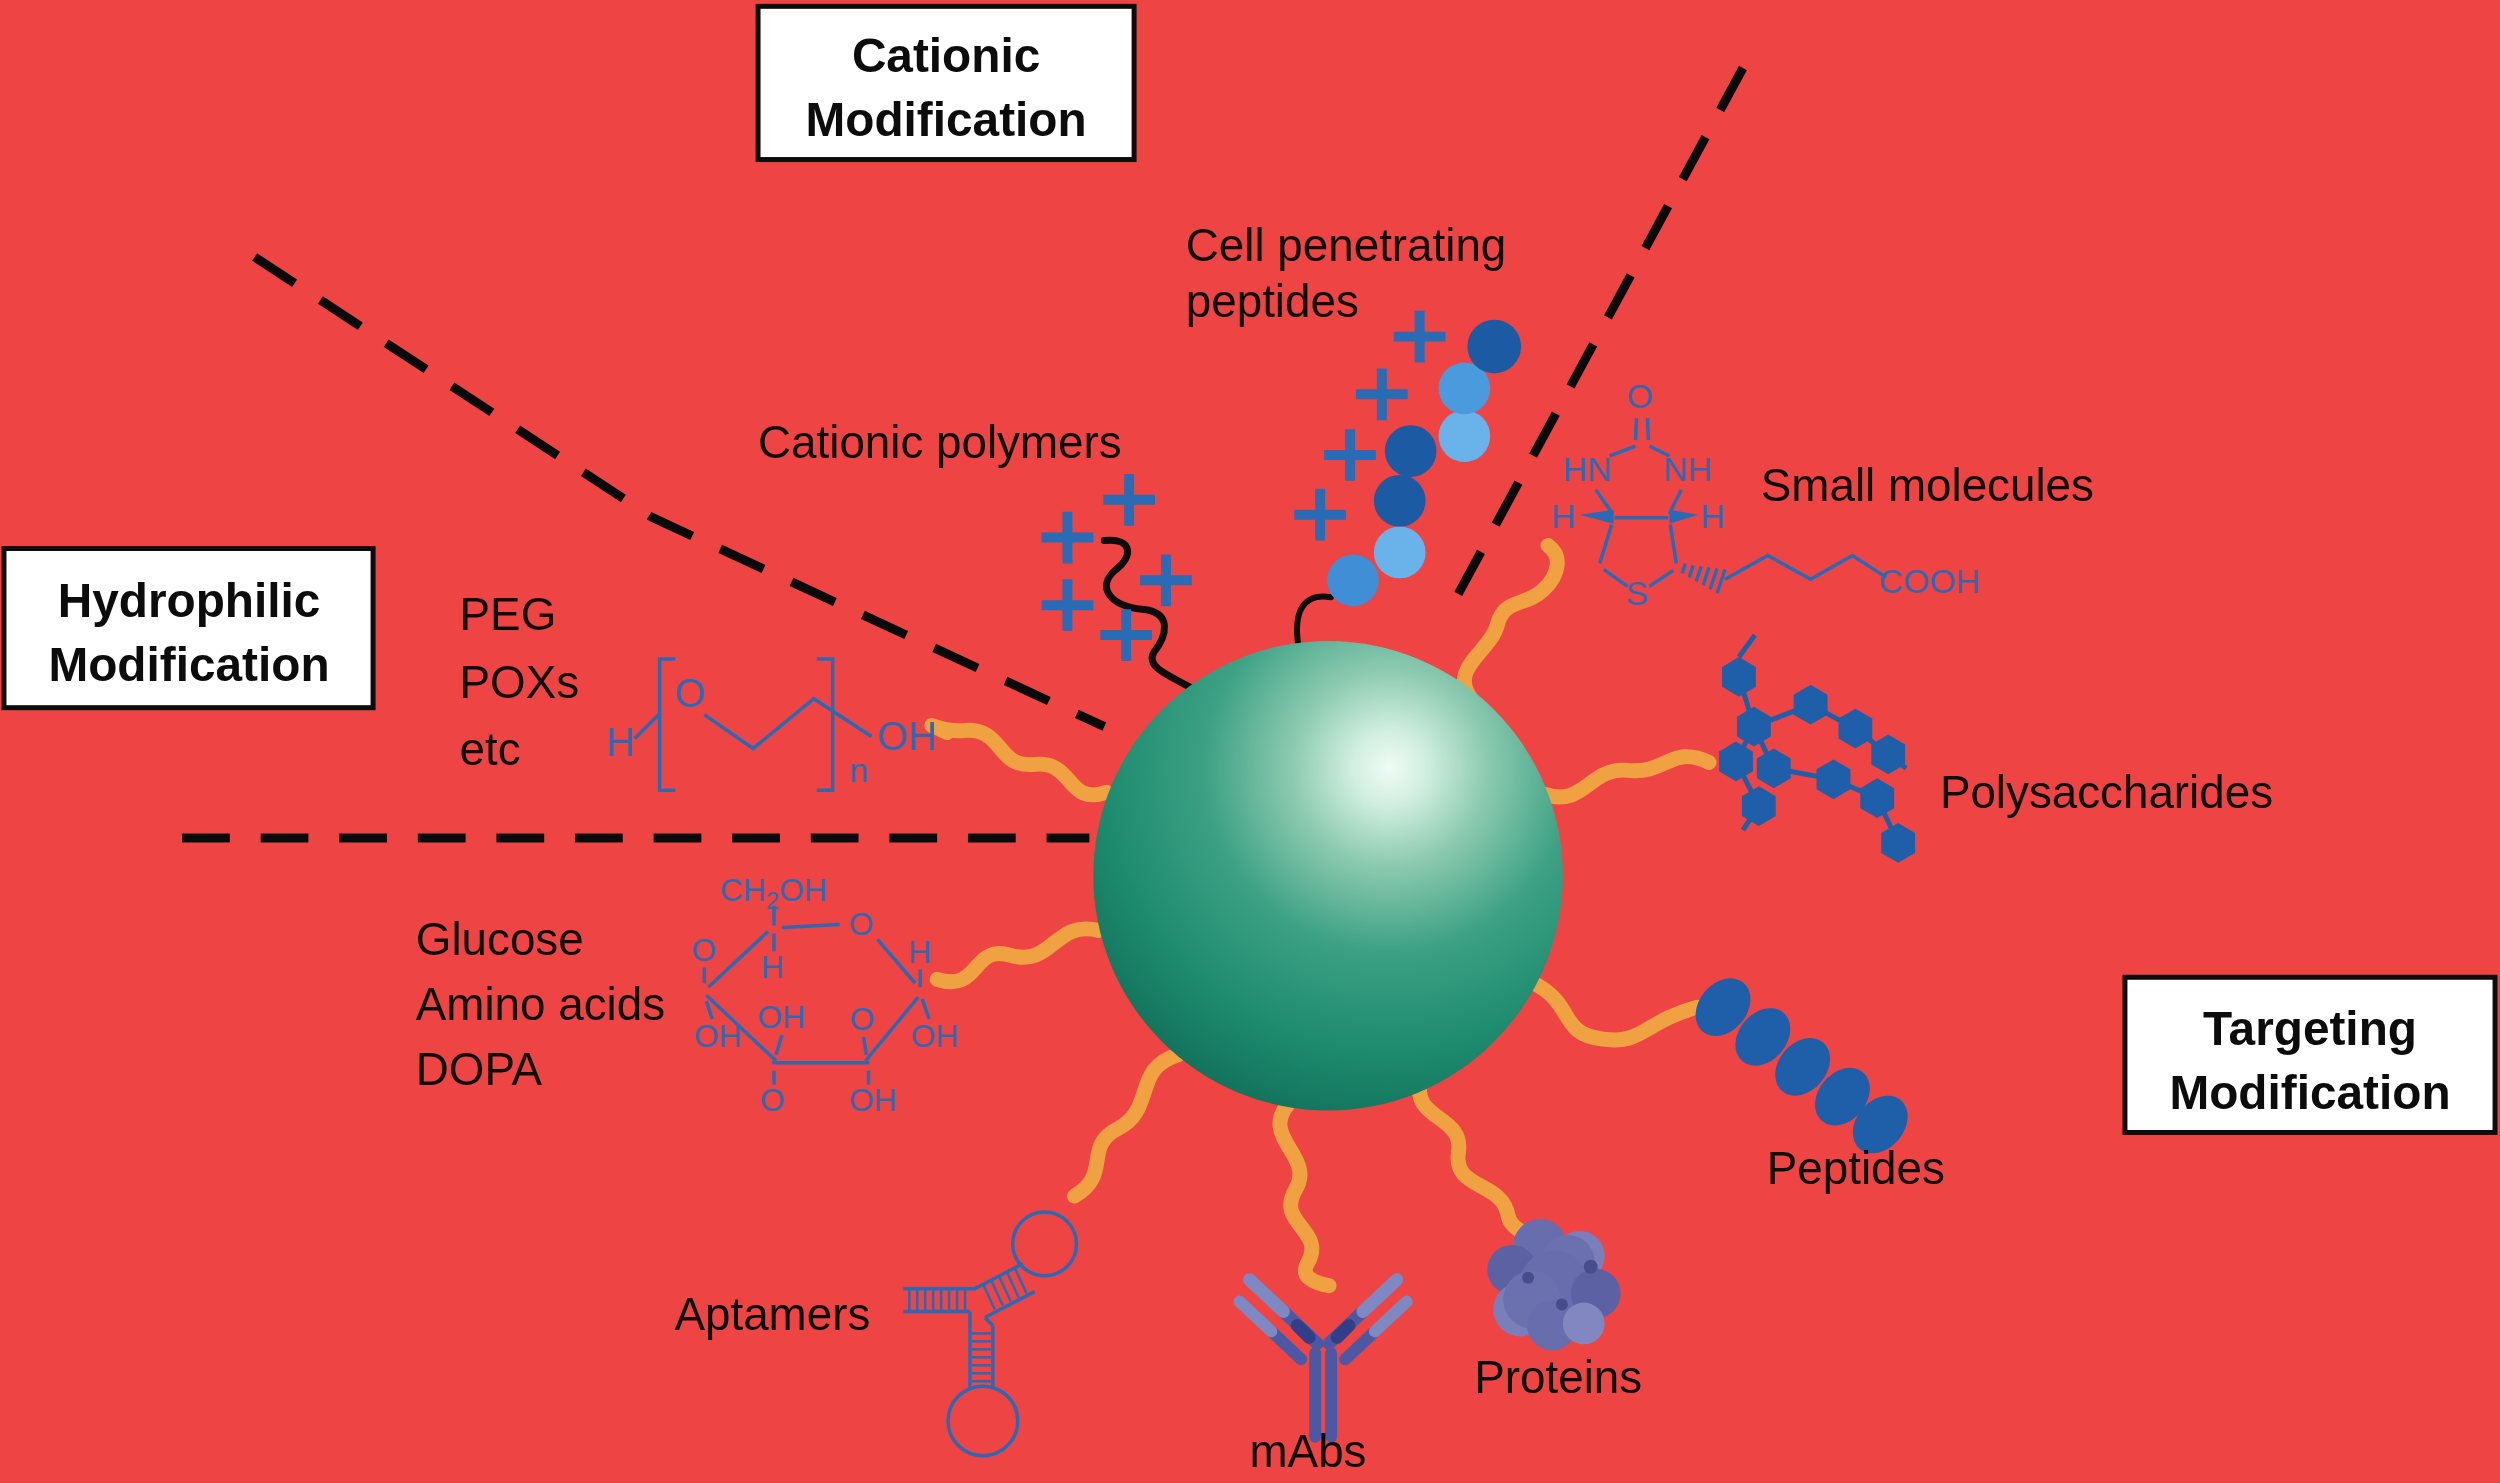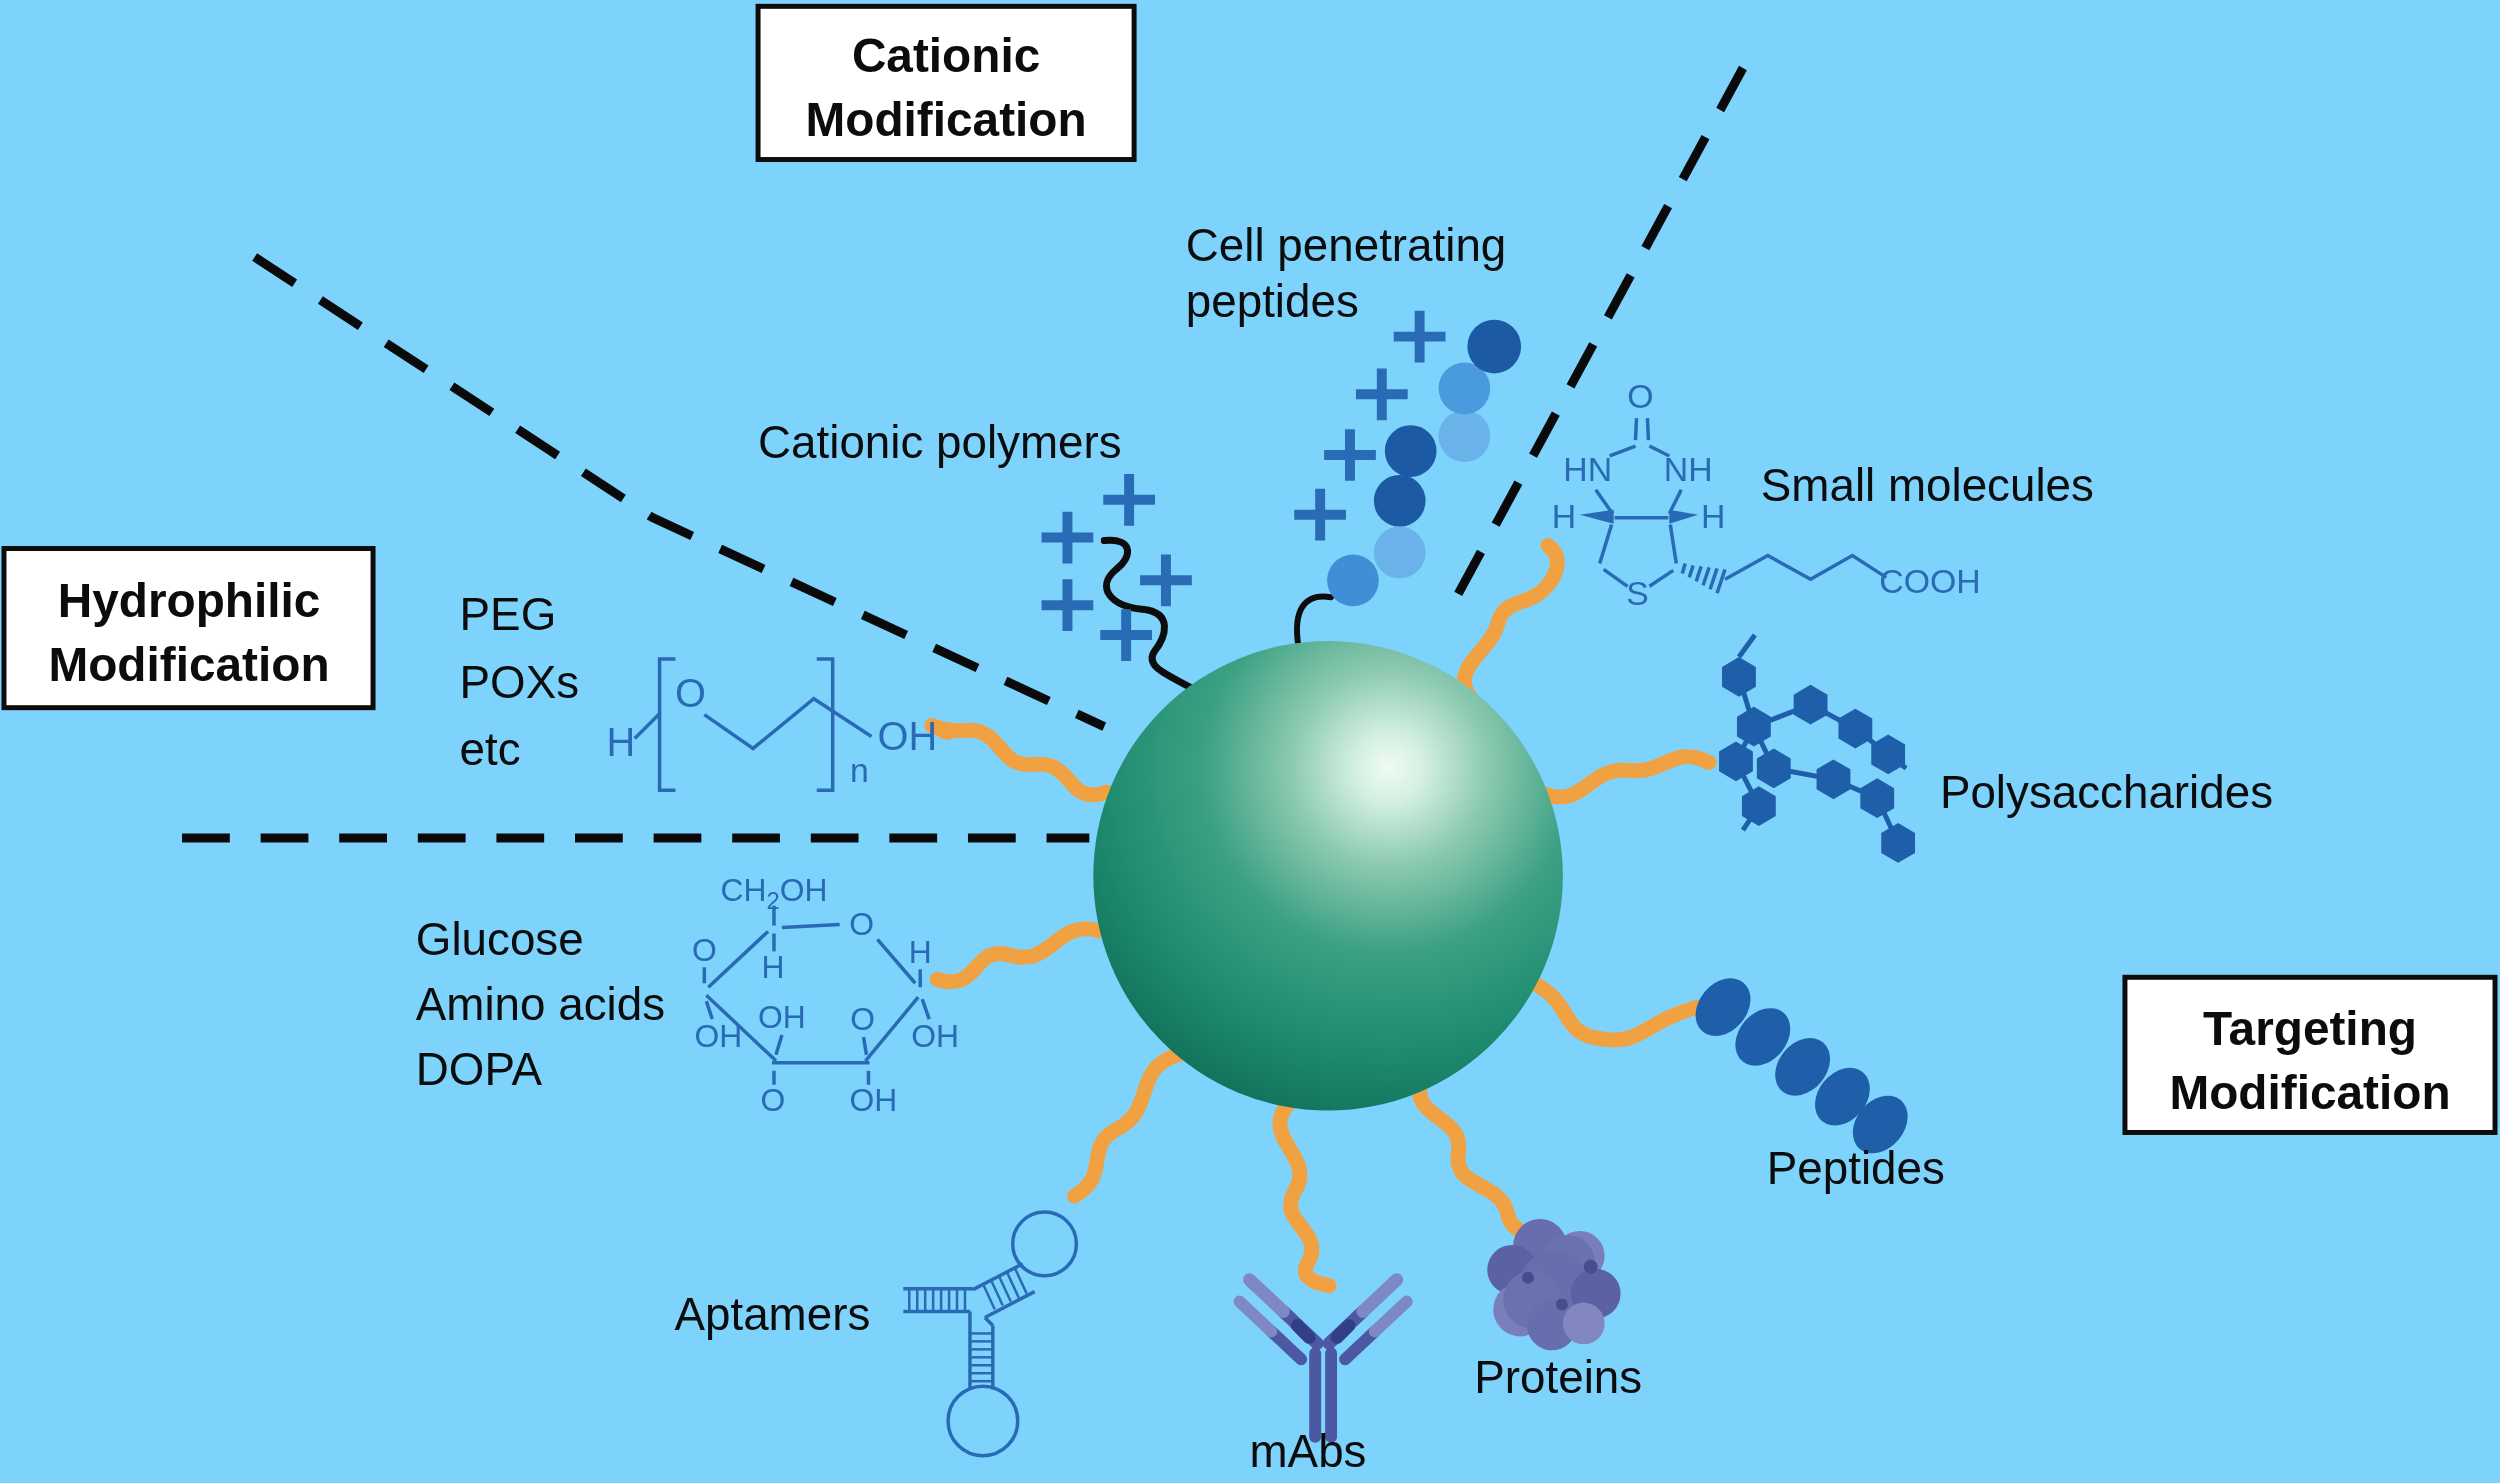--- a/index.html
+++ b/index.html
@@ -1,16 +1,16 @@
 <!DOCTYPE html>
 <html><head>
 <meta charset="utf-8">
 <style>
   html,body{margin:0;padding:0;background:#ffffff;}
-  #stage{position:relative;width:2500px;height:1484px;background:#7dd3fc;overflow:hidden;}
+  #stage{position:relative;width:2500px;height:1484px;background:#ef4444;overflow:hidden;}
   svg{display:block;}
   text{font-family:"Liberation Sans","DejaVu Sans",sans-serif;}
   .black-label{fill:#0c0c0c;font-size:46px;}
   .box-label{fill:#0c0c0c;font-size:48px;font-weight:bold;text-anchor:middle;}
   .chem{fill:#2a6ab5;}
   .chem34{font-size:34px;text-anchor:middle;}
   .chem32{font-size:32px;text-anchor:middle;}
   .chem40{font-size:40px;text-anchor:middle;}
   .bond{stroke:#2a6ab5;stroke-width:3.5;fill:none;}
   .bondb{stroke:#1f5fa9;stroke-width:5;fill:none;}

